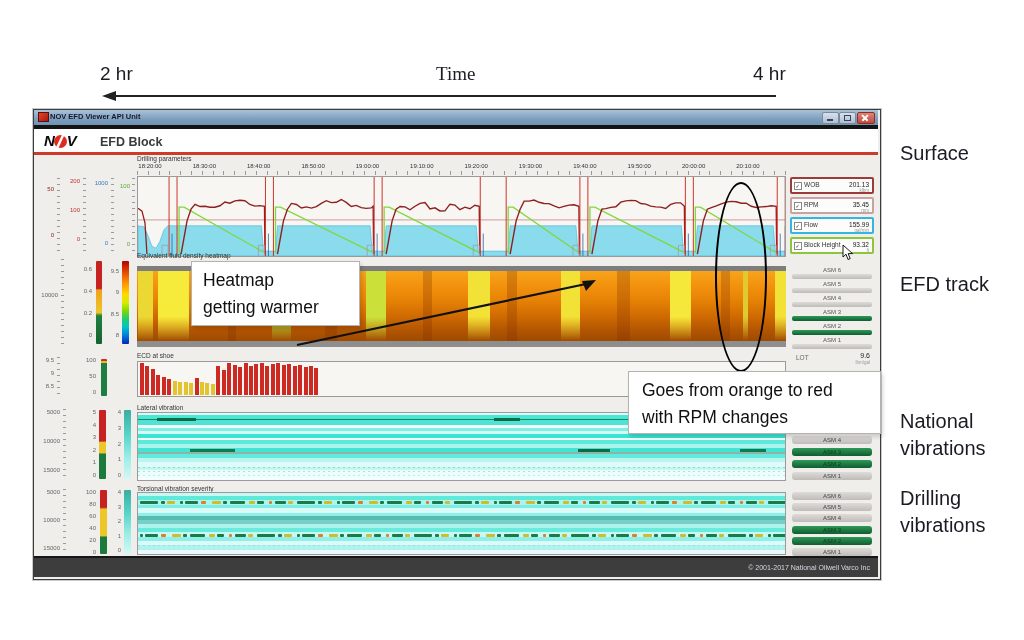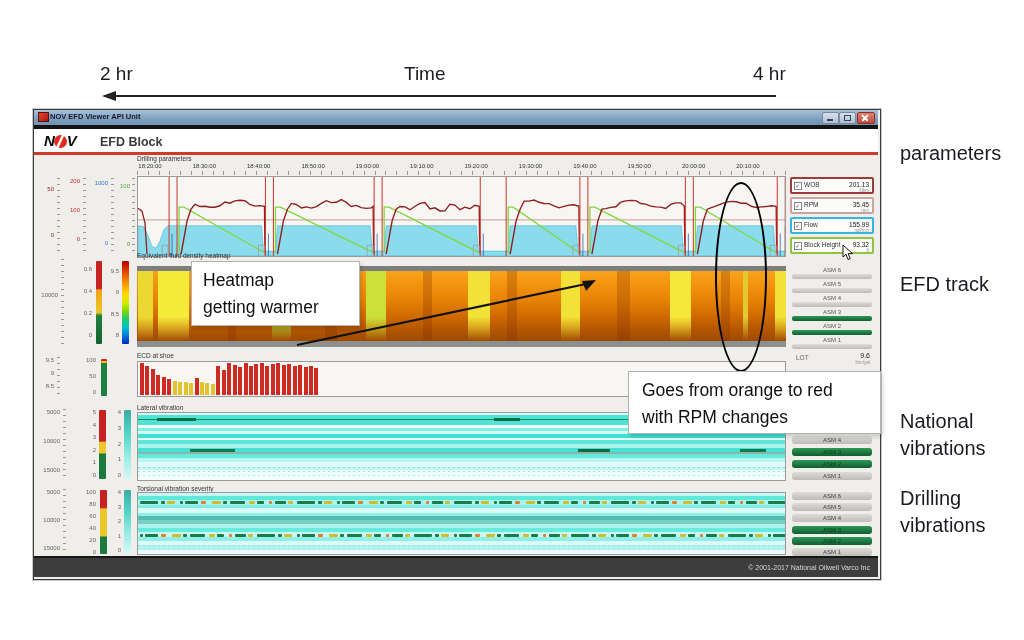--- a/index.html
+++ b/index.html
@@ -92,21 +92,21 @@
   #redbox{position:absolute;left:792px;top:372px;width:82px;height:21px;border:2px solid #cc2a22;
           background:#fff;box-sizing:border-box;}
   #cursor{position:absolute;left:842px;top:245px;z-index:30;}
 </style>
 </head>
 <body>
 
 <div id="page">
 
   <div class="ann" style="left:100px;top:63px;">2 hr</div>
-  <div class="ann" style="left:404px;top:63px;">Time</div>
+  <div class="ann" style="left:436px;top:63px;font-family:Liberation Serif, serif;">Time</div>
   <div class="ann" style="left:753px;top:63px;">4 hr</div>
 
   <div id="winframe"></div>
   <div id="titlebar"></div>
   <div id="titleicon"></div>
   <div id="titletext">NOV EFD Viewer API Unit</div>
   <div class="winbtn gray" style="left:822px;">
       <div class="glyph-min"></div>
     </div>
   <div class="winbtn gray" style="left:839px;">
@@ -597,21 +597,21 @@
   <div class="callout" style="left:628px;top:371px;width:238px;height:56px;padding:5px 0 0 13px;">
     <span>Goes from orange to red</span>
     <span>with RPM changes</span>
   </div>
   <div class="callout" style="left:191px;top:261px;width:156px;height:58px;padding:5px 0 0 11px;">
     <span>Heatmap</span>
     <span>getting warmer</span>
   </div>
 
   <div class="side" style="left:900px;top:140px;">
-      <span>parameters</span>
+    <span>Surface</span>
   </div>
   <div class="side" style="left:900px;top:271px;">
     <span>EFD track</span>
   </div>
   <div class="side" style="left:900px;top:408px;">
     <span>National</span>
       <span>vibrations</span>
   </div>
   <div class="side" style="left:900px;top:485px;">
     <span>Drilling</span>

